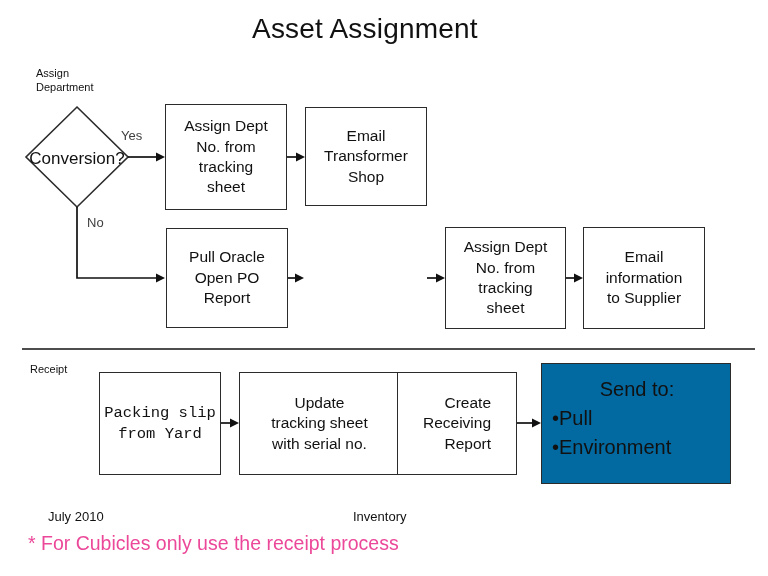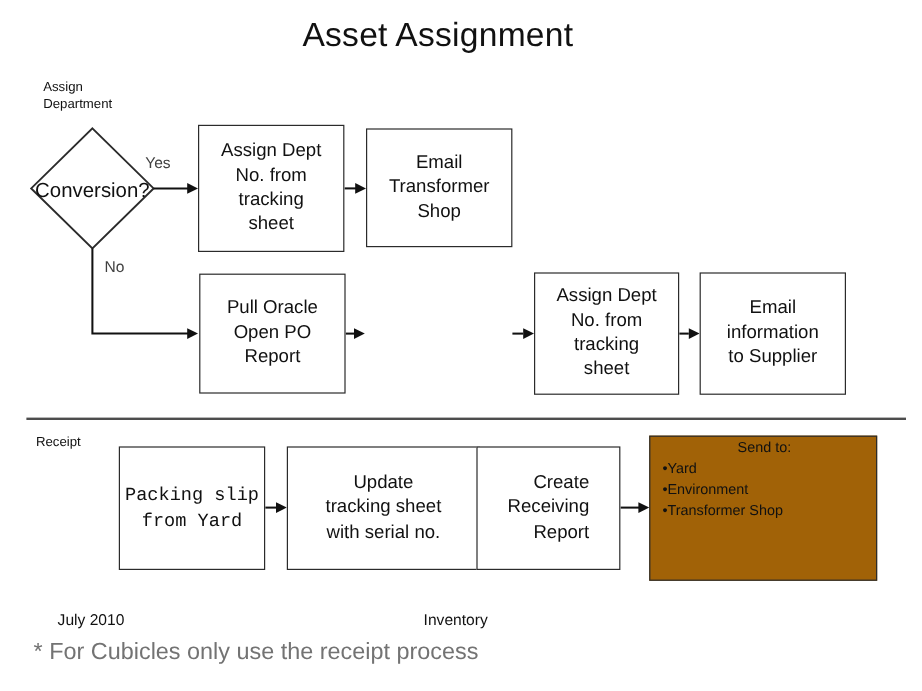--- a/index.html
+++ b/index.html
@@ -59,31 +59,31 @@
     position: absolute;
     left: 22px;
     top: 348px;
     width: 733px;
     height: 2.4px;
     background: #4d4d4d;
   }
   .sendto-box {
     position: absolute;
     border: 1.6px solid #2b2b2b;
-    background: #a16207;
+    background: #0369a1;
     box-sizing: border-box;
-    font-size: 12px;
+    font-size: 20px;
     line-height: 1.45;
-    padding: 1px 8px 4px 10px;
+    padding: 11px 8px 4px 10px;
     color: #111111;
   }
   .sendto-header { text-align: center; }
   .sendto-items { text-align: left; }
   .footer-small { font-size: 13px; white-space: nowrap; color: #111111; }
-  .footer-note { font-size: 19.5px; white-space: nowrap; color: #737373; }
+  .footer-note { font-size: 19.5px; white-space: nowrap; color: #ec4899; }
   svg { position: absolute; left: 0; top: 0; pointer-events: none; }
 </style>
 </head>
 <body>
 
 <div id="stage">
 
   <div class="abs title" style="left:252px; top:13px;">Asset Assignment</div>
 
   <div class="abs section-label" style="left:36px; top:66px;">Assign
@@ -150,23 +150,22 @@
   <div class="flow-box" style="left:239px; top:372px; width:161px; height:103px;">Update
 tracking sheet
 with serial no.</div>
   <div class="flow-box" style="left:397px; top:372px; width:120px; height:103px;text-align:right;">Create
 Receiving
 Report</div>
 
   <div class="sendto-box" style="left:541px; top:363px; width:190px; height:121px;">
     <div class="sendto-header">Send to:</div>
     <div class="sendto-items">
-        <div>•Yard</div>
+        <div>•Pull</div>
         <div>•Environment</div>
-        <div>•Transformer Shop</div>
       </div>
   </div>
 
   <div class="abs footer-small" style="left:48px; top:509px;">July 2010</div>
   <div class="abs footer-small" style="left:353px; top:509px;">Inventory</div>
   <div class="abs footer-note" style="left:28px; top:532px;">* For Cubicles only use the receipt process</div>
 
 </div>
 
 </body></html>

